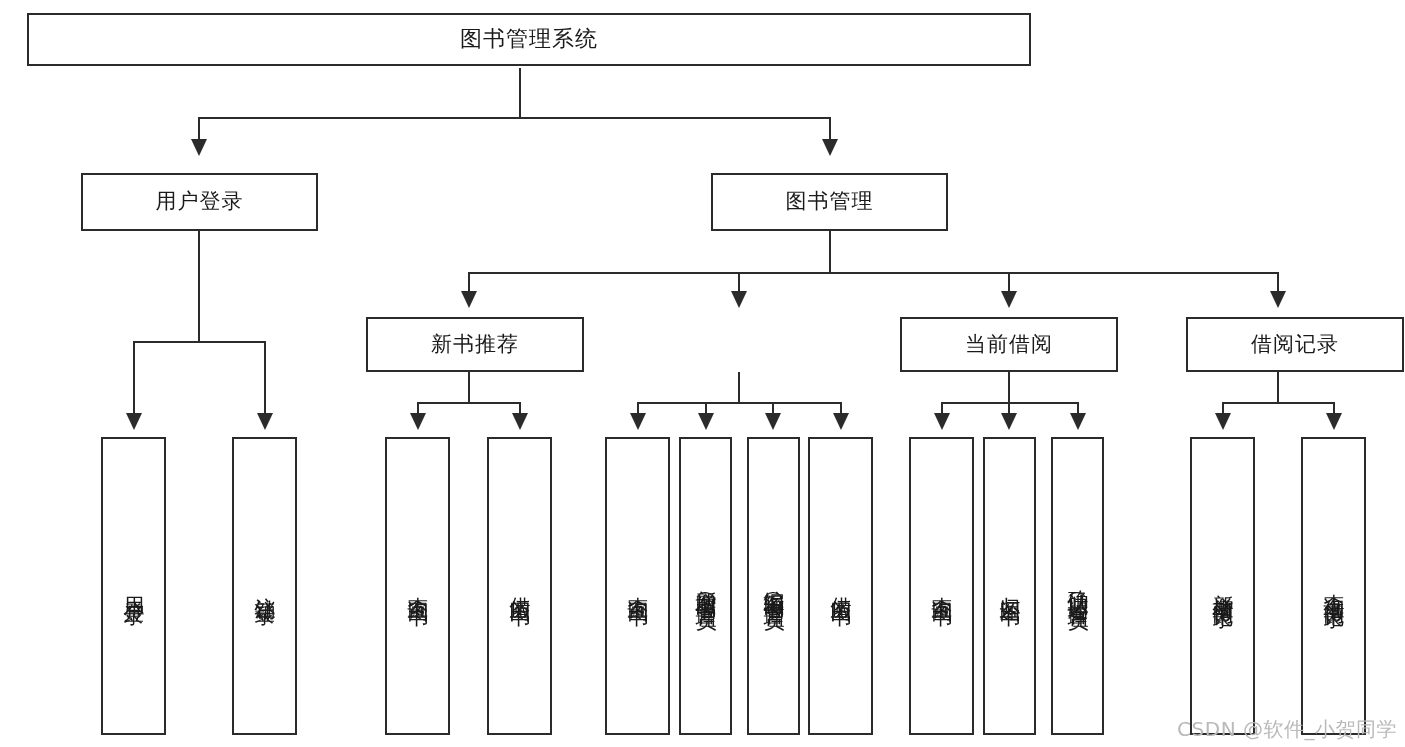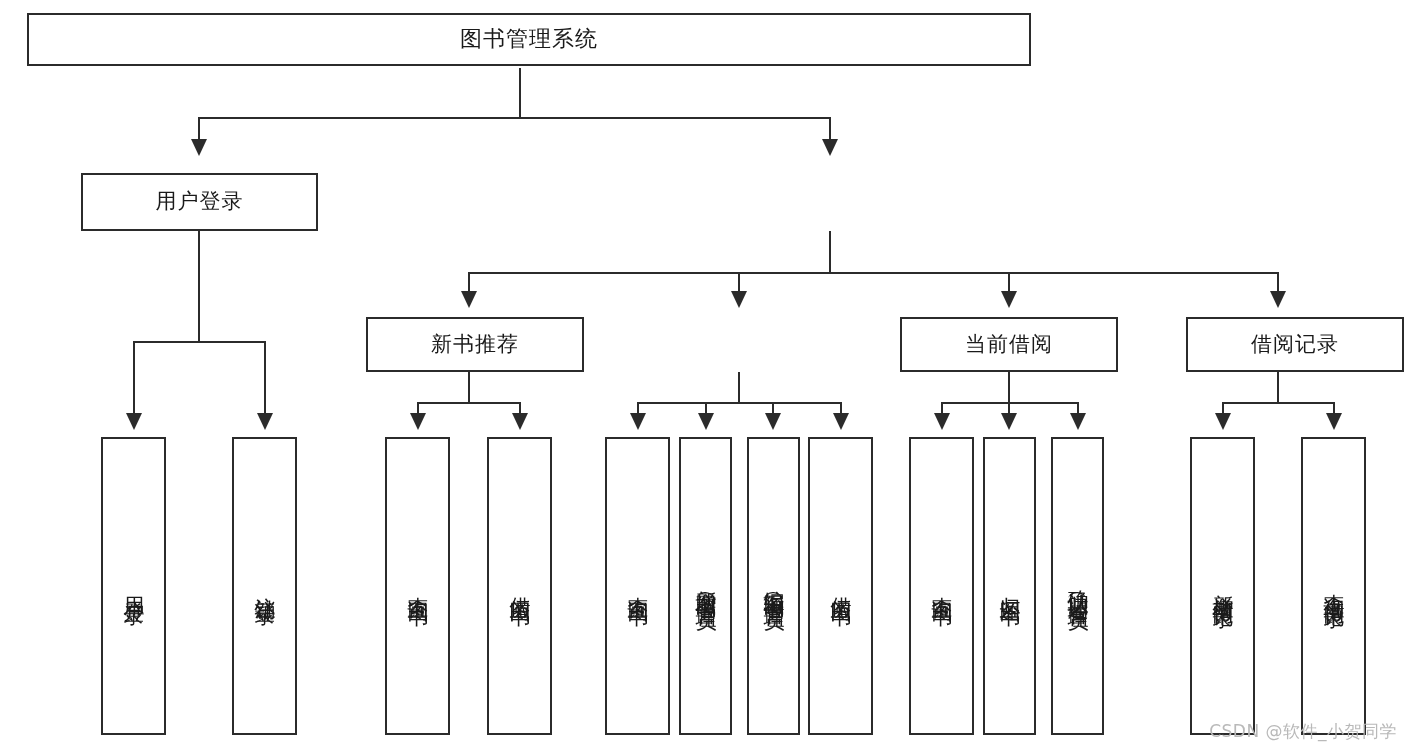--- a/index.html
+++ b/index.html
@@ -66,21 +66,21 @@
     border-left: 8px solid transparent;
     border-right: 8px solid transparent;
     border-top: 17px solid #2b2b2b;
   }
 
   
   #watermark {
     position: absolute;
     right: 8px;
     bottom: 4px;
-    font-size: 17px;
+    font-size: 20px;
     color: #b9b9b9;
     white-space: nowrap;
     letter-spacing: 0.5px;
     pointer-events: none;
     margin-top: 28px;
   }
 </style>
 </head>
 <body>
 
@@ -93,20 +93,23 @@
   <div class="ln v" style="left:519px; top:68px; width:2px; height:50px;"></div>
 
   <div class="ln h" style="left:198px; top:117px; width:632px; height:2px;"></div>
   <div class="ln v" style="left:198px; top:117px; width:2px; height:23px;"></div>
   <div class="ln v" style="left:829px; top:117px; width:2px; height:23px;"></div>
   <div class="arrow" style="left:191px; top:139px;"></div>
   <div class="arrow" style="left:822px; top:139px;"></div>
 
   <div class="node h" style="left:81px; top:173px; width:237px; height:58px;">
     <span>用户登录</span>
+  </div>
+  <div class="node h" style="left:711px; top:173px; width:237px; height:58px;">
+    <span>图书管理</span>
   </div>
 
   <div class="ln v" style="left:198px; top:231px; width:2px; height:111px;"></div>
   <div class="ln h" style="left:133px; top:341px; width:132px; height:2px;"></div>
   <div class="ln v" style="left:133px; top:341px; width:2px; height:73px;"></div>
   <div class="ln v" style="left:264px; top:341px; width:2px; height:73px;"></div>
   <div class="arrow" style="left:126px; top:413px;"></div>
   <div class="arrow" style="left:257px; top:413px;"></div>
 
   <div class="ln v" style="left:829px; top:231px; width:2px; height:42px;"></div>

